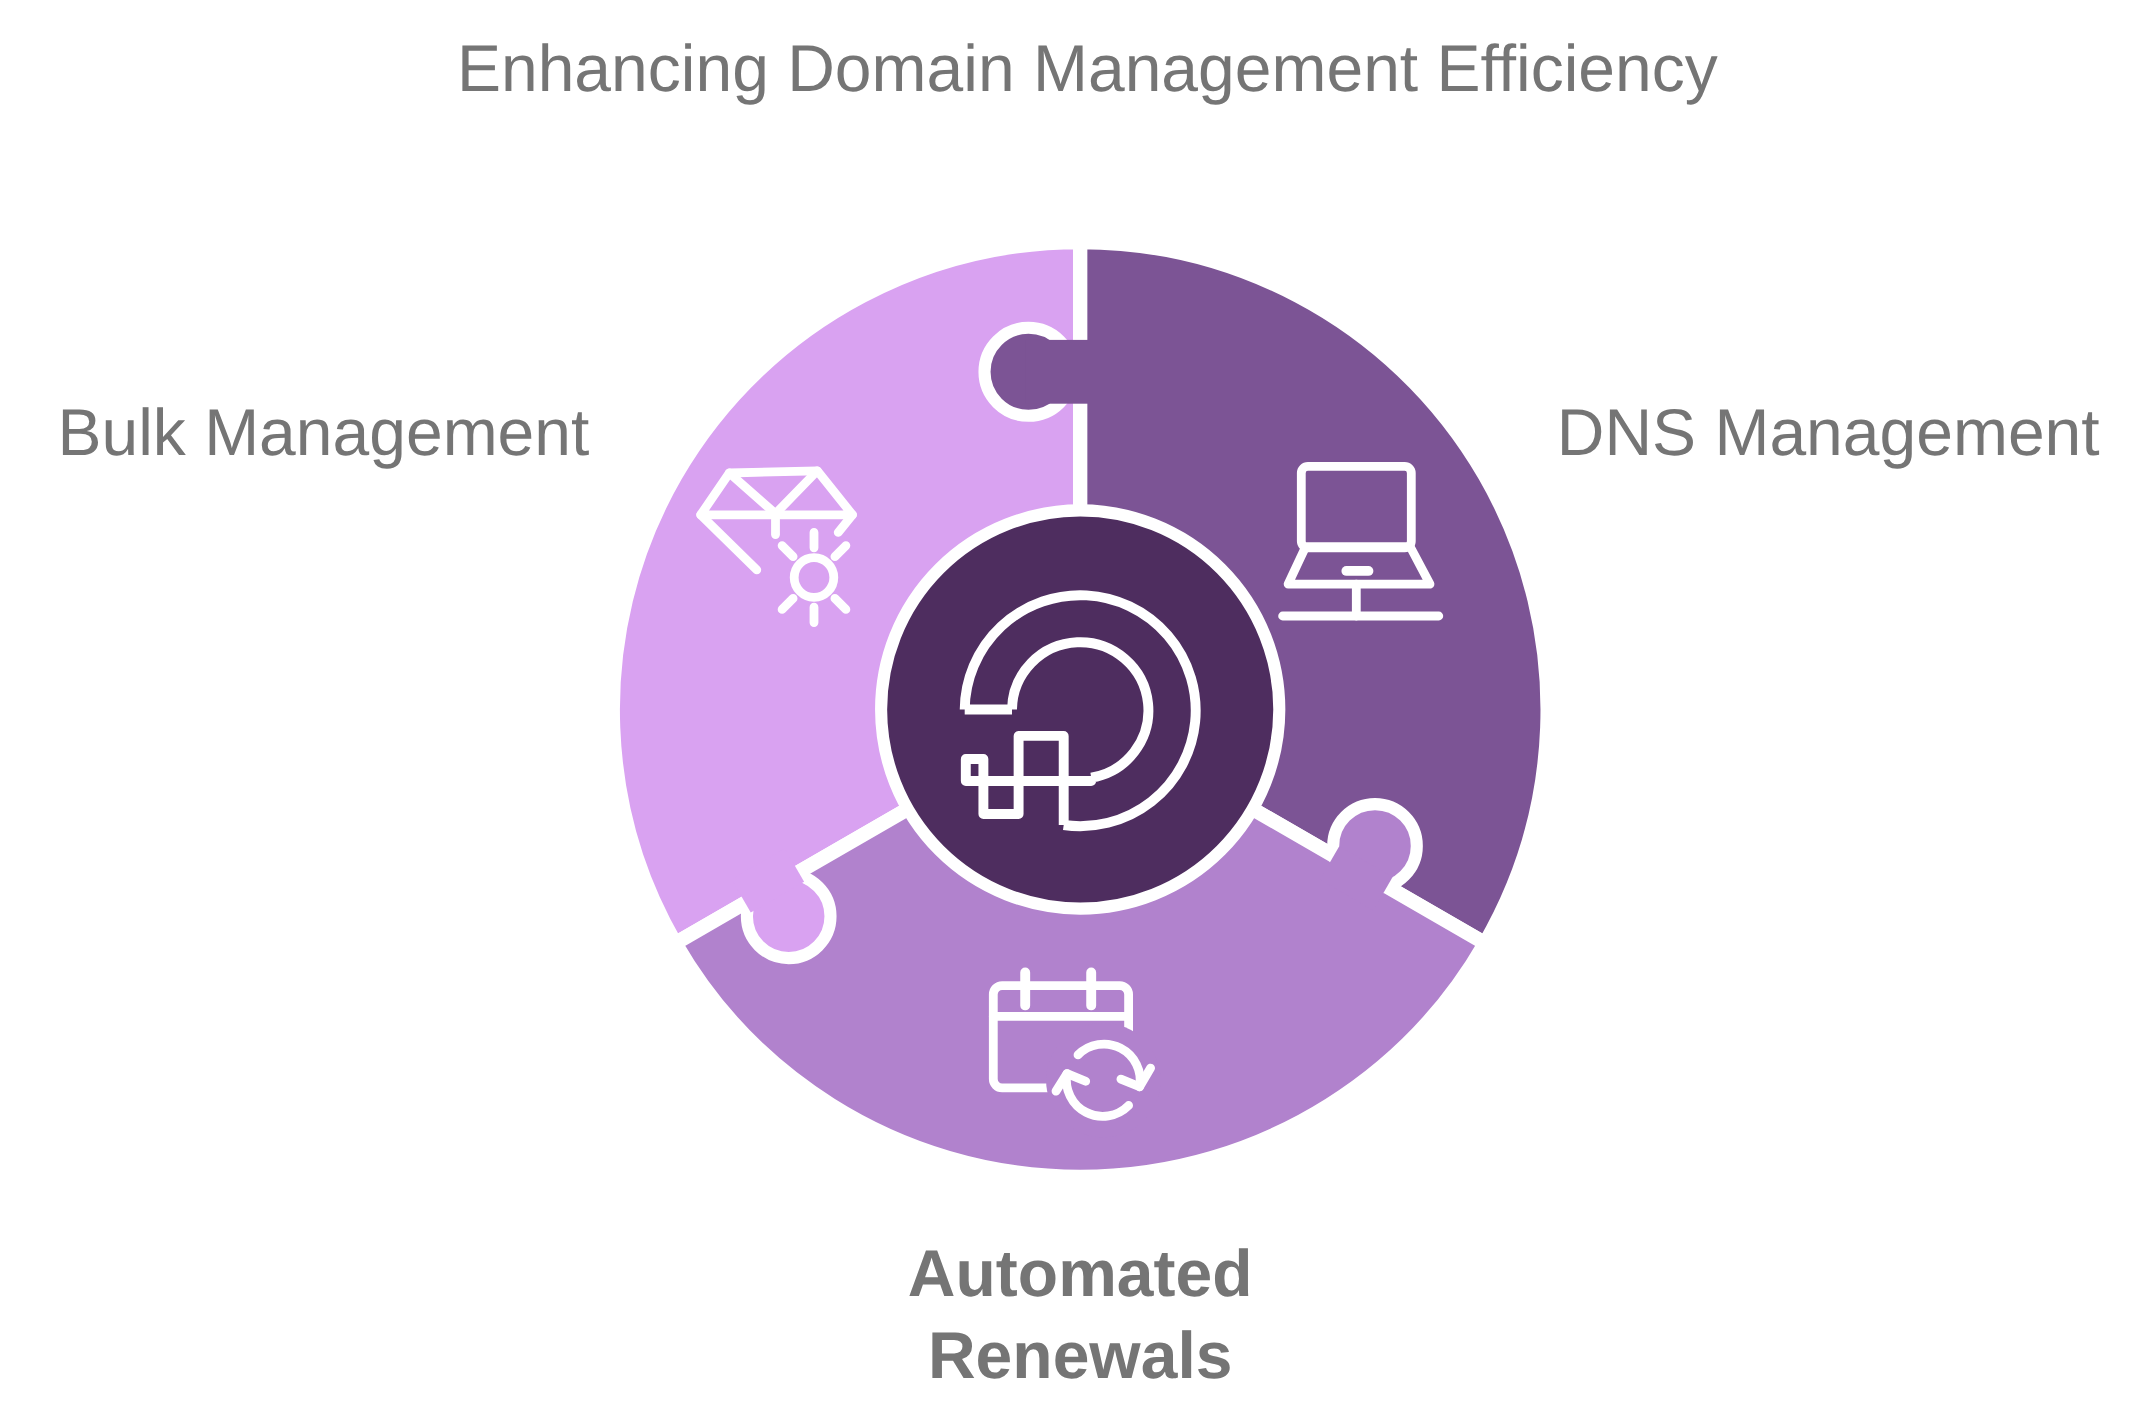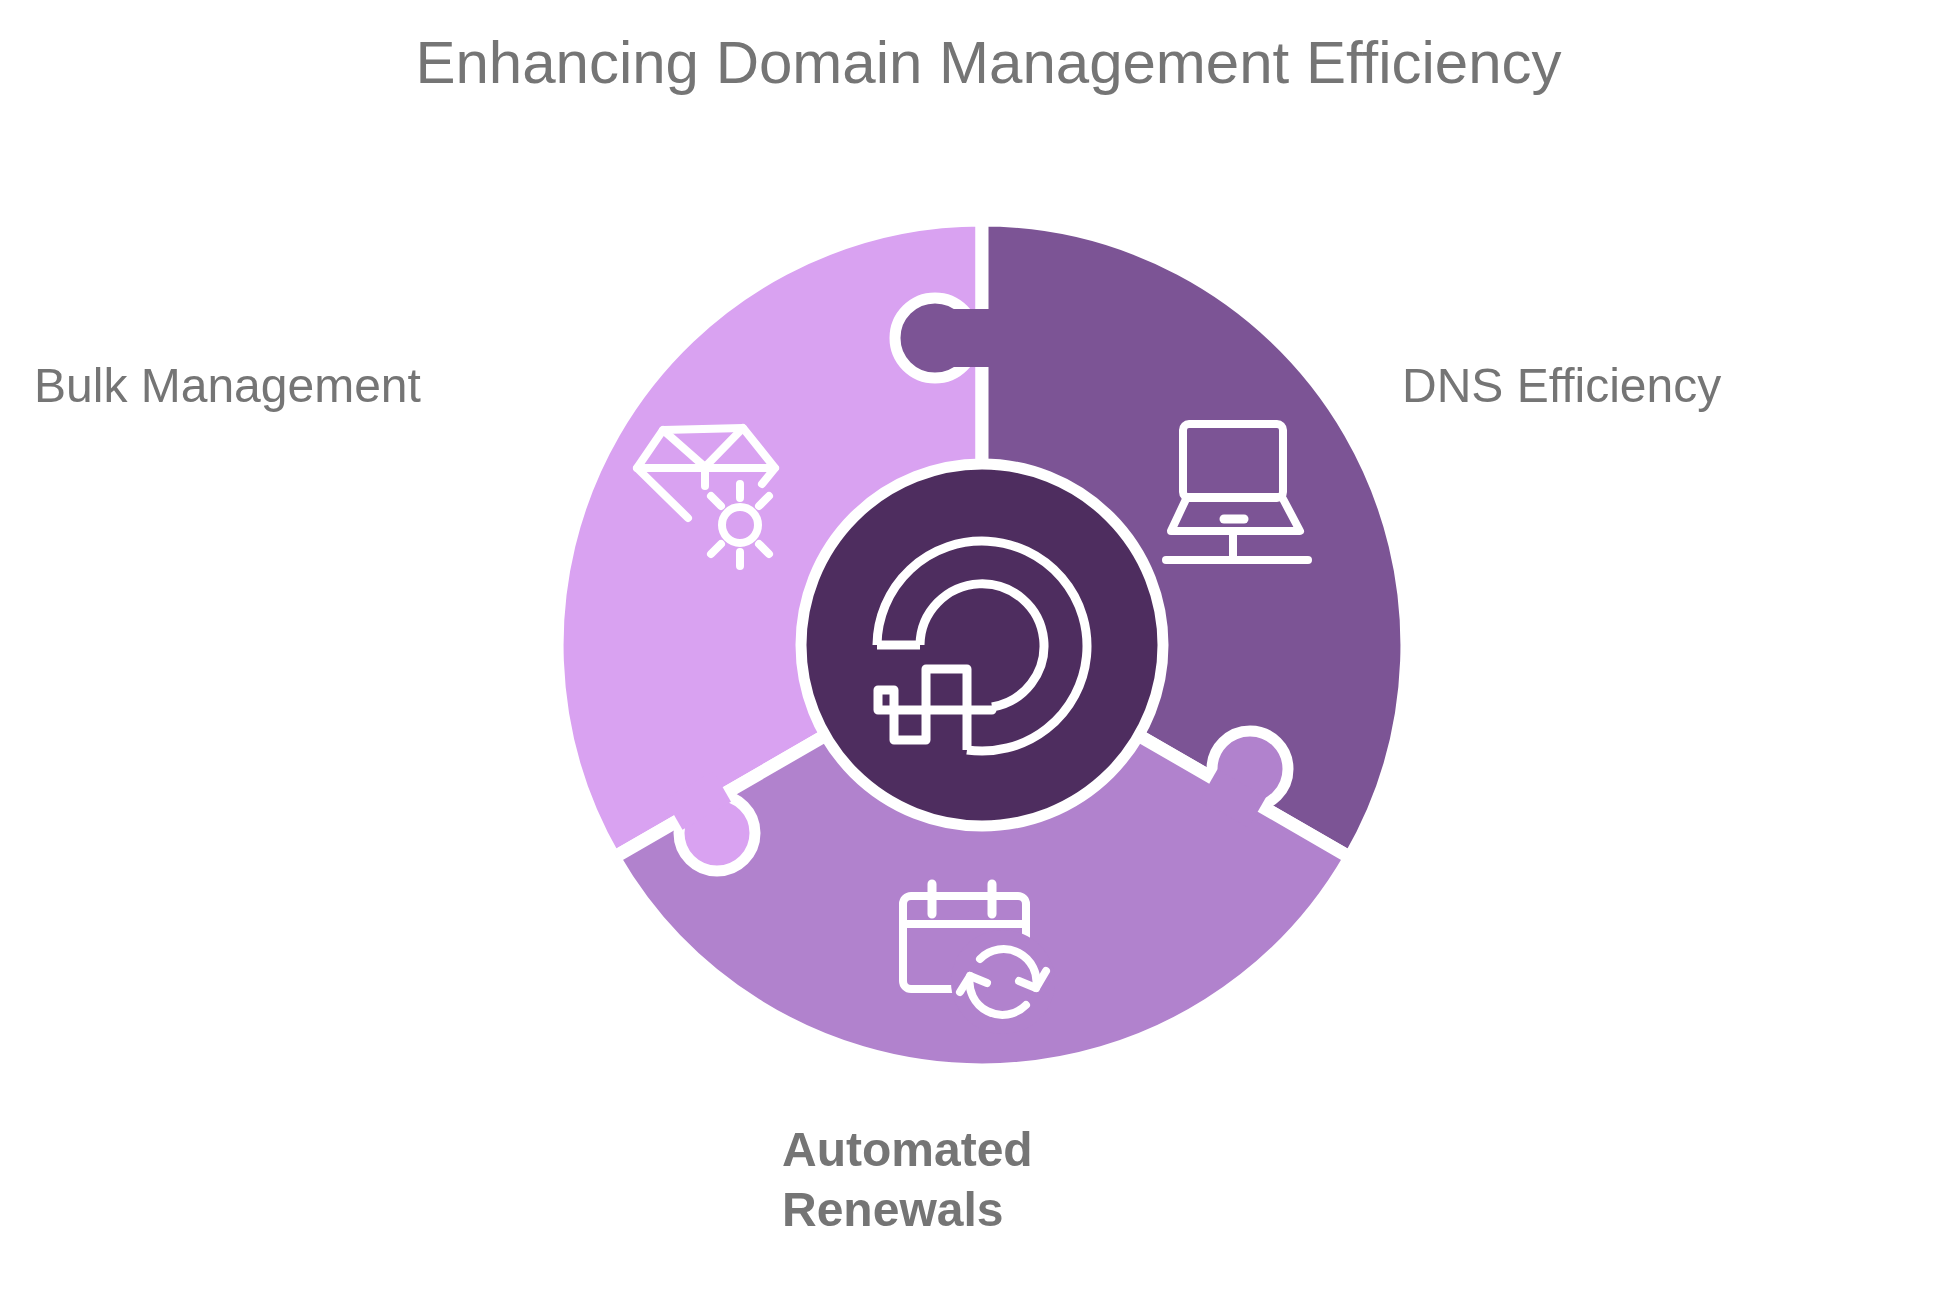--- a/index.html
+++ b/index.html
@@ -17,22 +17,22 @@
     background:var(--background);
     font-family:"Liberation Sans","DejaVu Sans",sans-serif;
   }
   .title{
     position:absolute;top:28px;left:0;width:100%;
     text-align:center;font-size:60px;font-weight:400;
     color:var(--label-text);
     padding-left:16px;
   }
   .seg-label{
-    position:absolute;font-size:48px;font-weight:400;
-    color:var(--label-text);text-align:left;line-height:1.25;
+    position:absolute;font-size:60px;font-weight:400;
+    color:var(--label-text);text-align:center;line-height:1.25;
   }
   .label-bulk{left:34px;top:356px;width:520px;}
   .label-dns{left:1402px;top:356px;width:520px;}
   .label-renewals{left:782px;top:1120px;width:400px;font-weight:bold;}
   .diagram-svg{position:absolute;left:0;top:0;}
 </style>
 </head>
 <body>
 
 <div class="title">Enhancing Domain Management Efficiency</div>
@@ -97,14 +97,14 @@
     <g fill="none" stroke="var(--outline)" stroke-width="8" stroke-linecap="round" stroke-linejoin="round">
       <path d="M980 959 A33 33 0 0 1 1036 988"></path>
       <path d="M1036 988 L1046 971 M1036 988 L1019 981"></path>
       <path d="M1026 1005 A33 33 0 0 1 970 976"></path>
       <path d="M970 976 L960 992 M970 976 L987 983"></path>
     </g>
   </g>
 </svg>
 
 <div class="seg-label label-bulk">Bulk Management</div>
-<div class="seg-label label-dns">DNS Efficiency</div>
+<div class="seg-label label-dns">DNS Management</div>
 <div class="seg-label label-renewals">Automated Renewals</div>
 
 </body></html>

